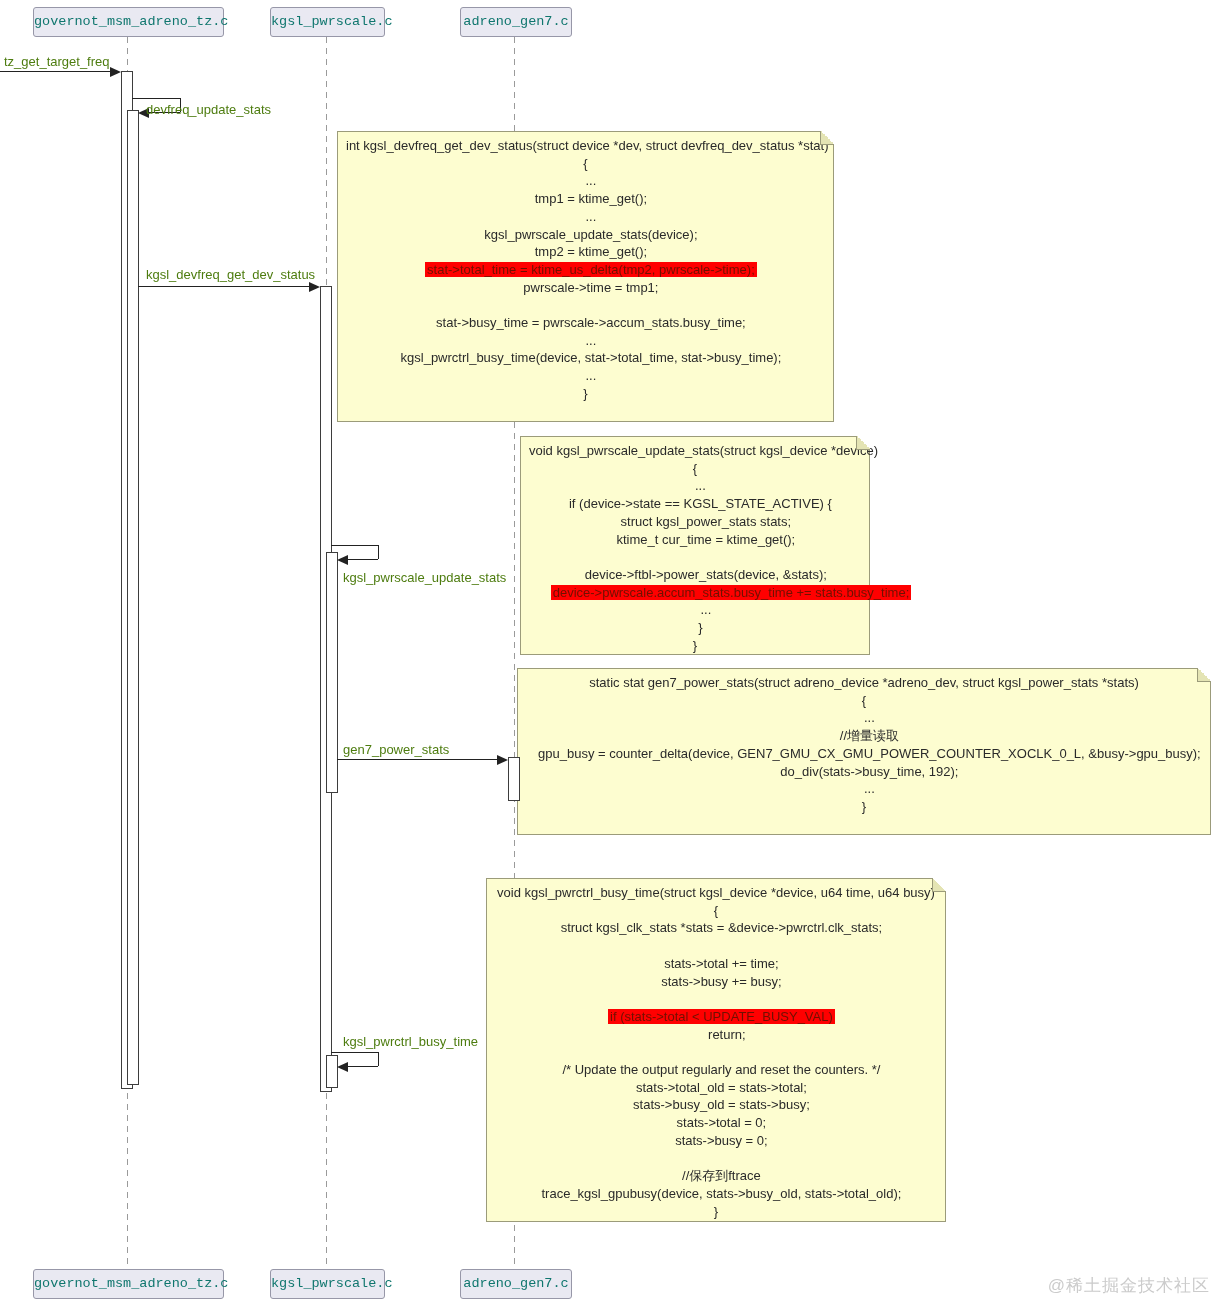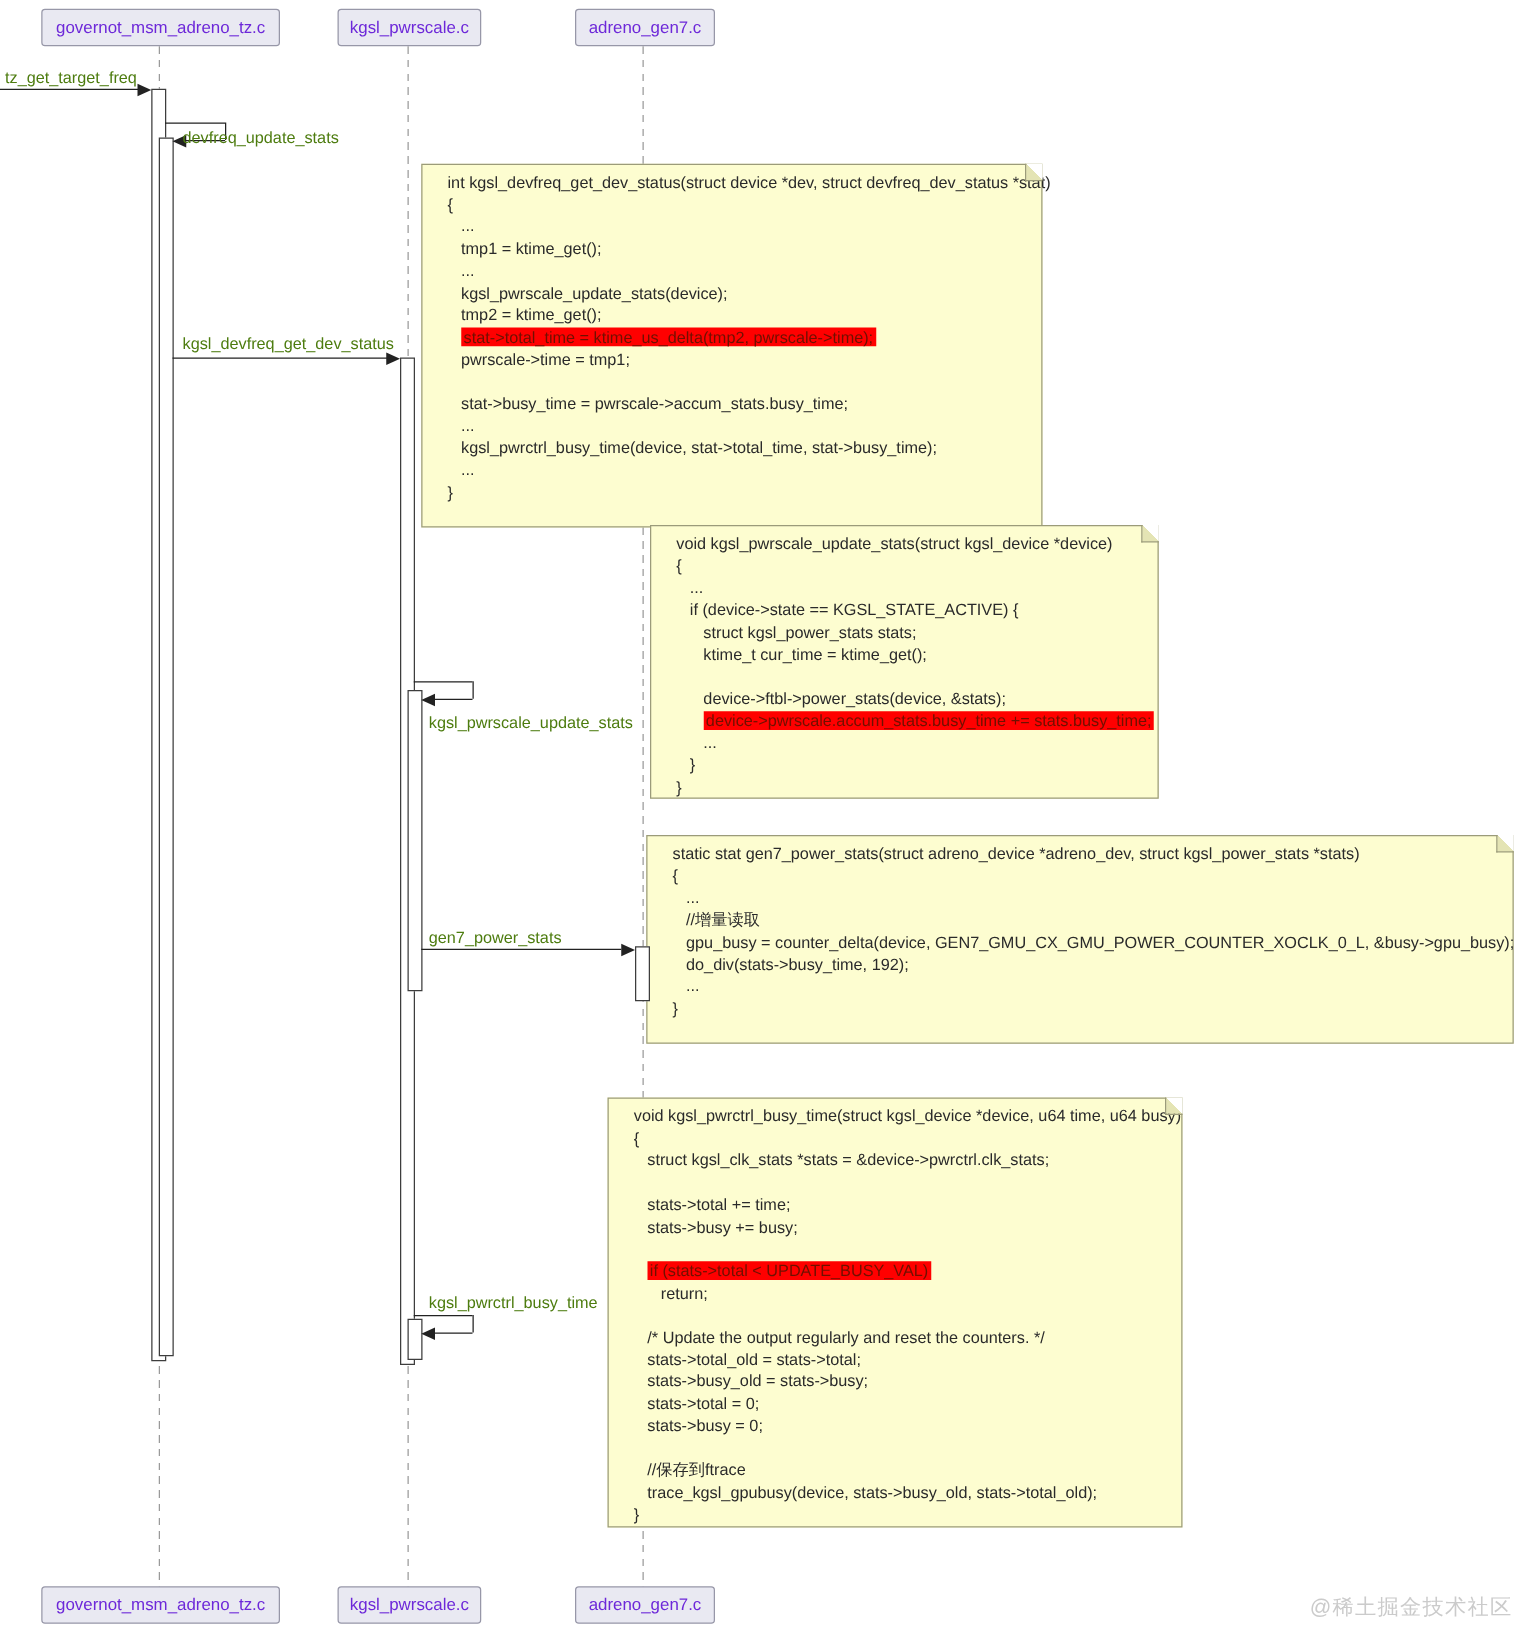--- a/index.html
+++ b/index.html
@@ -9,35 +9,35 @@
   }
   html,body{margin:0;padding:0;background:#ffffff;}
   .canvas{
     position:relative;width:1218px;height:1307px;background:#ffffff;overflow:hidden;
     font-family:"Liberation Sans",sans-serif;color:#1a1a1a;
   }
   
   .participant{
     position:absolute;height:28px;line-height:28px;text-align:center;
     background:var(--participant-bg);border:1px solid var(--participant-border);
-    border-radius:3px;font-size:13.5px;color:#6d28d9;z-index:6;
+    border-radius:3px;font-size:13.5px;color:#0f766e;z-index:6;font-family:Liberation Mono, monospace;
   }
   
   .lifeline{
     position:absolute;width:1px;z-index:1;
     background:repeating-linear-gradient(to bottom,var(--lifeline) 0 6px,transparent 6px 11px);
   }
   
   .activation{
     position:absolute;width:10px;background:#ffffff;border:1.2px solid #3d3d3d;z-index:3;
   }
   
   .note{
     position:absolute;background:var(--note-bg);border:1px solid var(--note-border);
-    padding:5px 20px;box-sizing:border-box;z-index:2;
+    padding:5px 8px;box-sizing:border-box;z-index:2;text-align:center;
   }
   .note::before{
     content:"";position:absolute;top:-1px;right:-1px;width:14px;height:14px;
     background:linear-gradient(to bottom left,#ffffff 0 50%,#e4e4b4 50% 100%);
     border-left:1px solid var(--note-border);border-bottom:1px solid var(--note-border);
     box-sizing:border-box;
   }
   .code-line{
     white-space:pre;font-size:13px;line-height:17.7px;min-height:17.7px;color:#2a2a2a;
   }
@@ -86,21 +86,21 @@
       <div class="code-line"><span>   tmp2 = ktime_get();</span></div>
       <div class="code-line">   <span class="hl">stat-&gt;total_time = ktime_us_delta(tmp2, pwrscale-&gt;time);</span></div>
       <div class="code-line"><span>   pwrscale-&gt;time = tmp1;</span></div>
       <div class="code-line"><span>&nbsp;</span></div>
       <div class="code-line"><span>   stat-&gt;busy_time = pwrscale-&gt;accum_stats.busy_time;</span></div>
       <div class="code-line"><span>   ...</span></div>
       <div class="code-line"><span>   kgsl_pwrctrl_busy_time(device, stat-&gt;total_time, stat-&gt;busy_time);</span></div>
       <div class="code-line"><span>   ...</span></div>
       <div class="code-line"><span>}</span></div>
     </div>
-  <div class="note" style="left:520px;top:420px;width:407px;height:219px;">
+  <div class="note" style="left:520px;top:436px;width:350px;height:219px;">
       <div class="code-line"><span>void kgsl_pwrscale_update_stats(struct kgsl_device *device)</span></div>
       <div class="code-line"><span>{</span></div>
       <div class="code-line"><span>   ...</span></div>
       <div class="code-line"><span>   if (device-&gt;state == KGSL_STATE_ACTIVE) {</span></div>
       <div class="code-line"><span>      struct kgsl_power_stats stats;</span></div>
       <div class="code-line"><span>      ktime_t cur_time = ktime_get();</span></div>
       <div class="code-line"><span>&nbsp;</span></div>
       <div class="code-line"><span>      device-&gt;ftbl-&gt;power_stats(device, &amp;stats);</span></div>
       <div class="code-line">      <span class="hl">device-&gt;pwrscale.accum_stats.busy_time += stats.busy_time;</span></div>
       <div class="code-line"><span>      ...</span></div>

